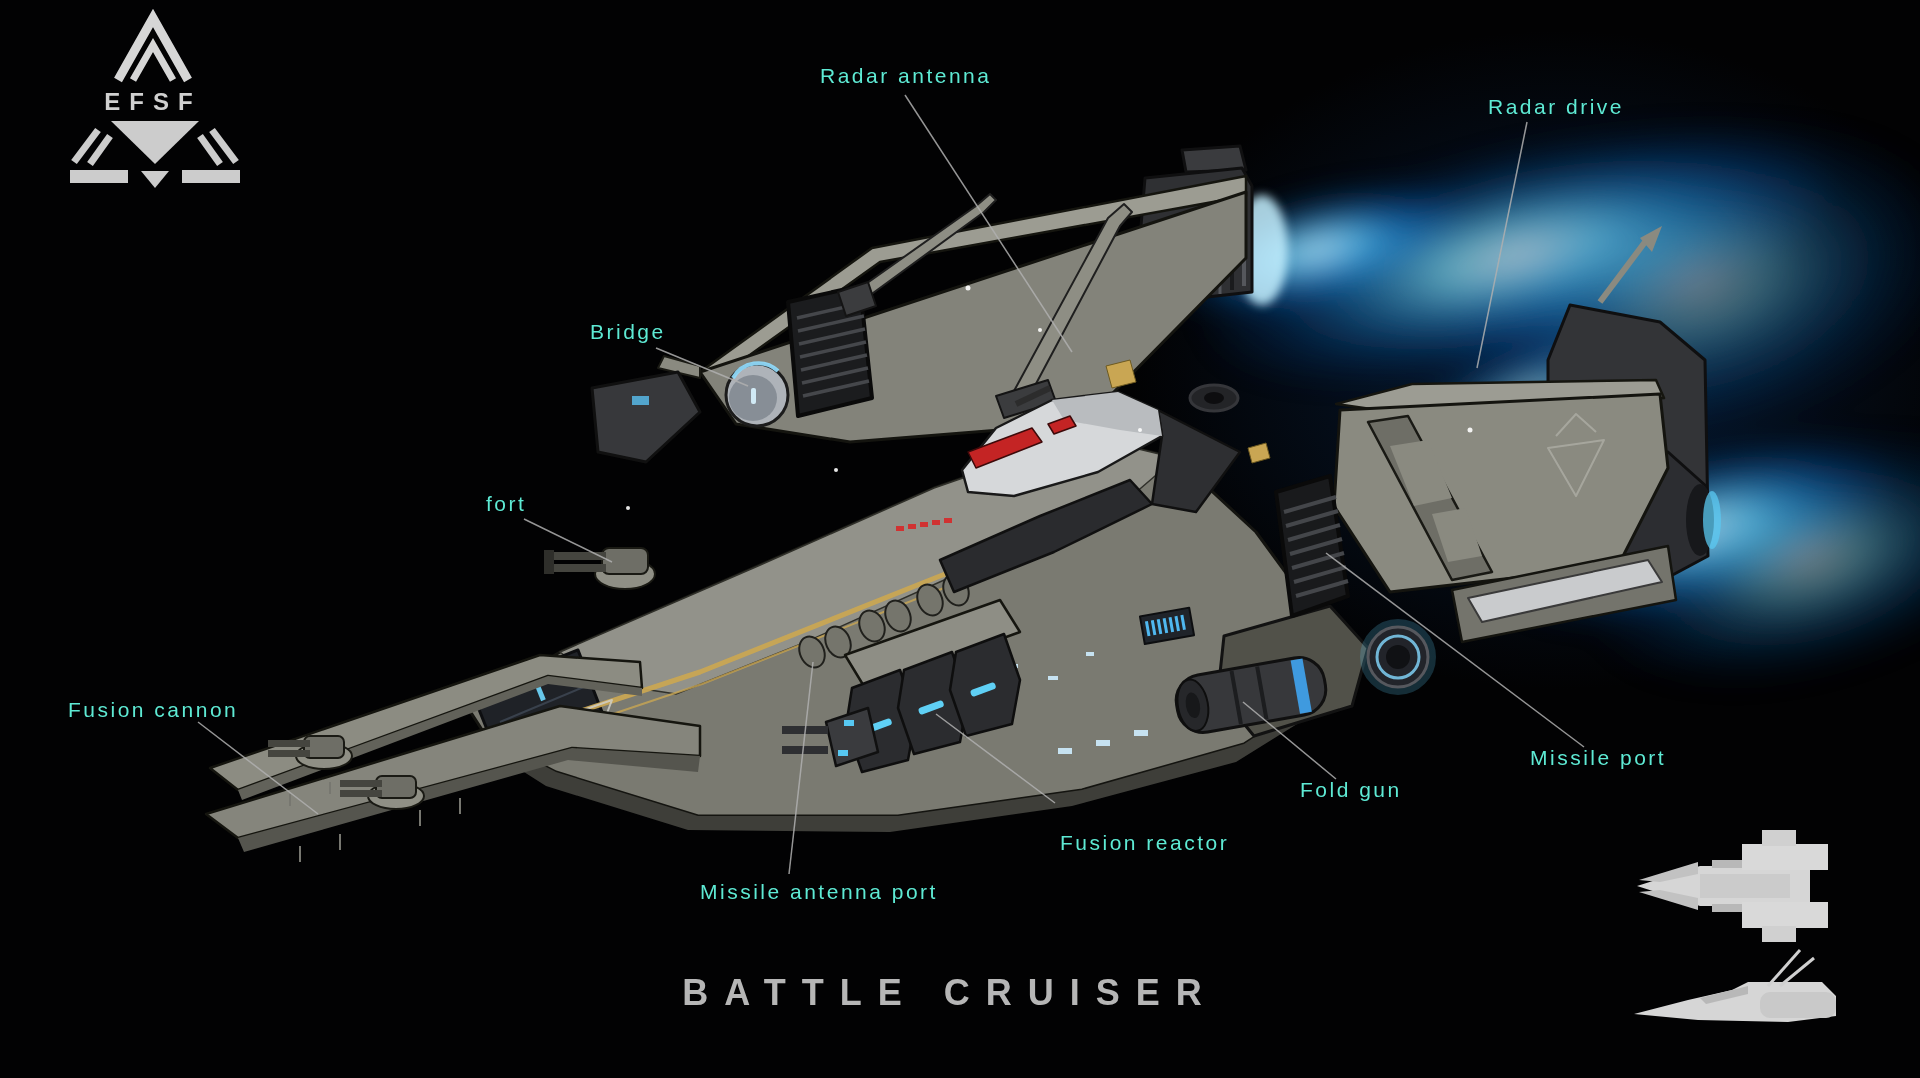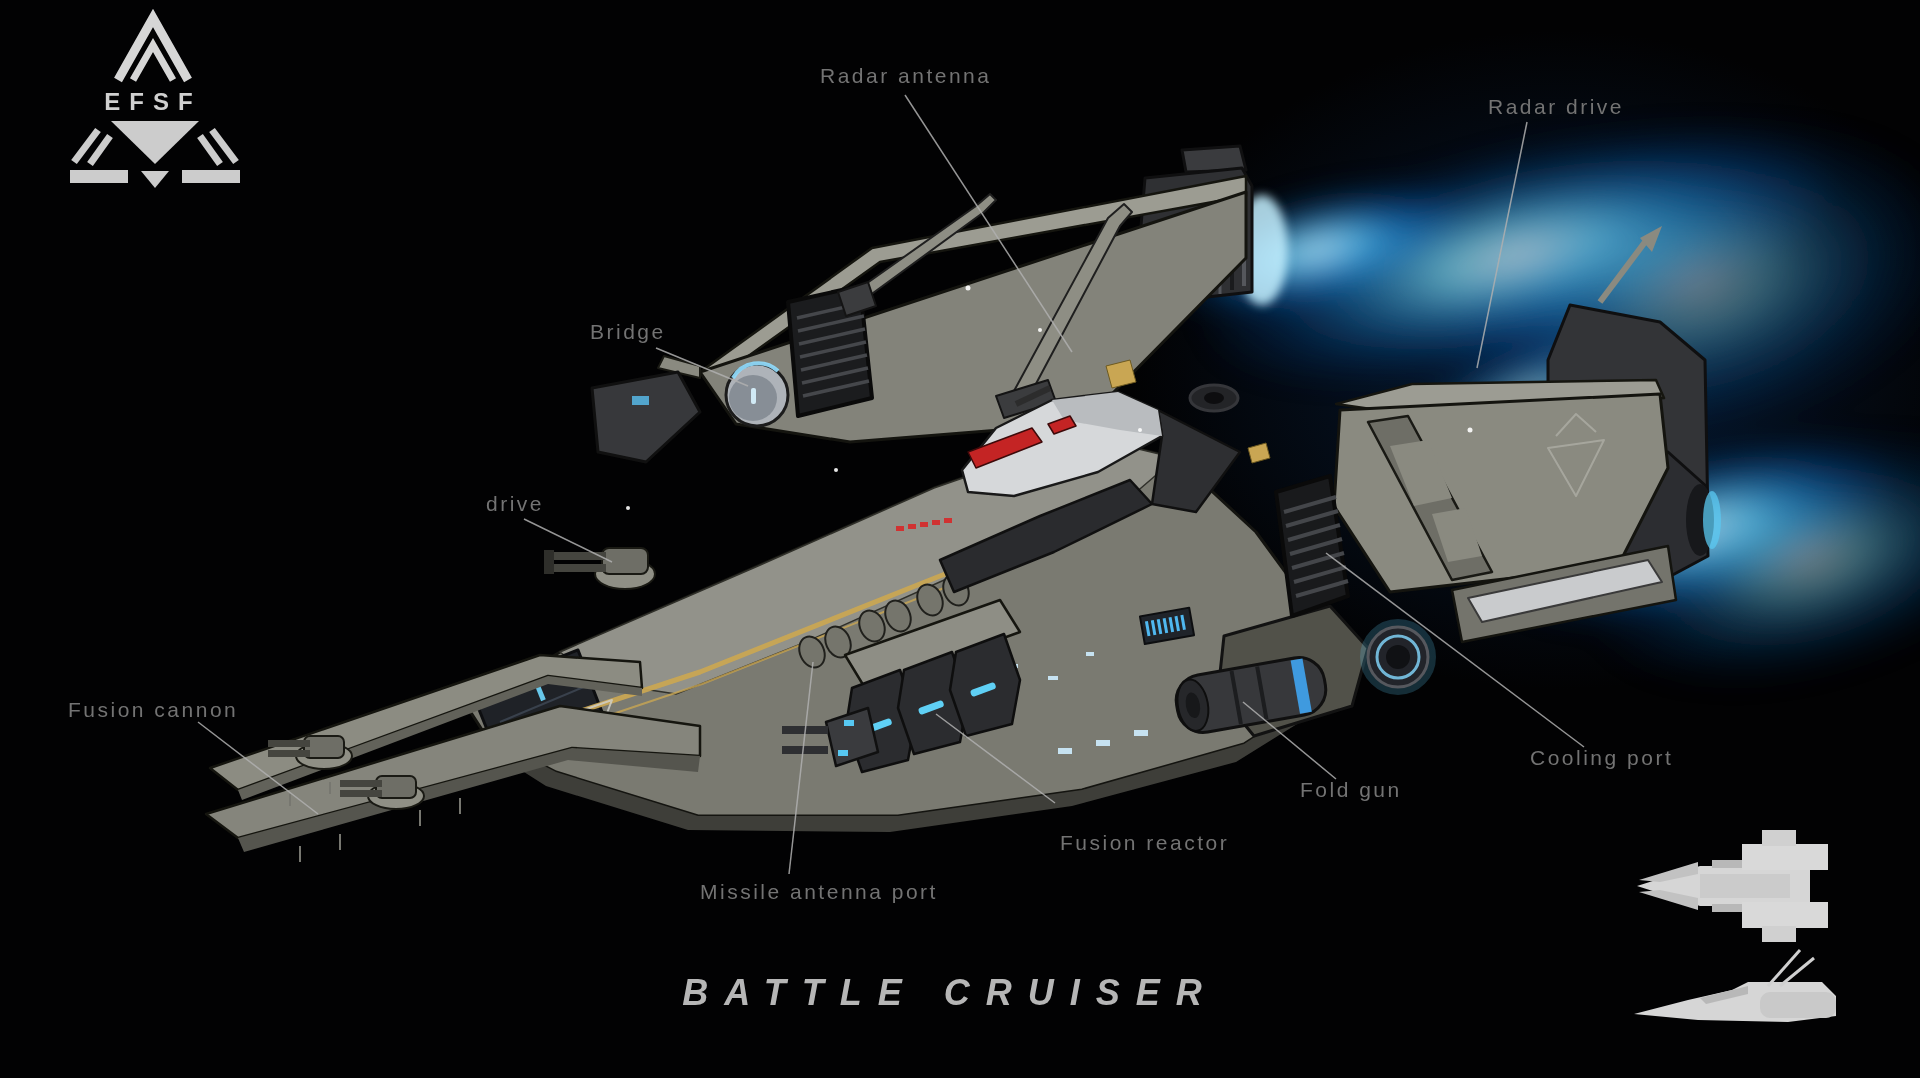--- a/index.html
+++ b/index.html
@@ -1,27 +1,27 @@
 <!DOCTYPE html>
 <html><head>
 <meta charset="utf-8">
 <style>
   html,body{margin:0;padding:0;background:#000;}
   #stage{
     position:relative;width:1920px;height:1078px;overflow:hidden;
     background:#020203;font-family:"Liberation Sans",sans-serif;
   }
   .callout{
-    position:absolute;color:#737373;font-size:21px;font-weight:400;
+    position:absolute;color:#5eead4;font-size:21px;font-weight:400;
     letter-spacing:2.5px;white-space:nowrap;z-index:5;
   }
   #main-title{
     position:absolute;left:950px;top:972px;transform:translateX(-50%);
     color:#b6b6b6;font-size:36px;font-weight:700;letter-spacing:16px;
-    white-space:nowrap;z-index:5;font-style:italic;
+    white-space:nowrap;z-index:5;
   }
   svg{position:absolute;left:0;top:0;}
 </style>
 </head>
 <body>
 
 <div id="stage">
 
 <svg width="1920" height="1078" viewBox="0 0 1920 1078">
   <defs>
@@ -329,22 +329,22 @@
     <line x1="789" y1="874" x2="813" y2="662"></line>
     <line x1="1055" y1="803" x2="936" y2="714"></line>
     <line x1="1336" y1="779" x2="1243" y2="702"></line>
     <line x1="1584" y1="747" x2="1326" y2="553"></line>
   </g>
 </svg>
 
 <div class="callout" style="left:820px;top:64px">Radar antenna</div>
 <div class="callout" style="left:1488px;top:95px">Radar drive</div>
 <div class="callout" style="left:590px;top:320px">Bridge</div>
-<div class="callout" style="left:486px;top:492px">drive</div>
+<div class="callout" style="left:486px;top:492px">fort</div>
 <div class="callout" style="left:68px;top:698px">Fusion cannon</div>
 <div class="callout" style="left:700px;top:880px">Missile antenna port</div>
 <div class="callout" style="left:1060px;top:831px">Fusion reactor</div>
 <div class="callout" style="left:1300px;top:778px">Fold gun</div>
-<div class="callout" style="left:1530px;top:746px">Cooling port</div>
+<div class="callout" style="left:1530px;top:746px">Missile port</div>
 
 <div id="main-title">BATTLE CRUISER</div>
 
 </div>
 
 </body></html>

